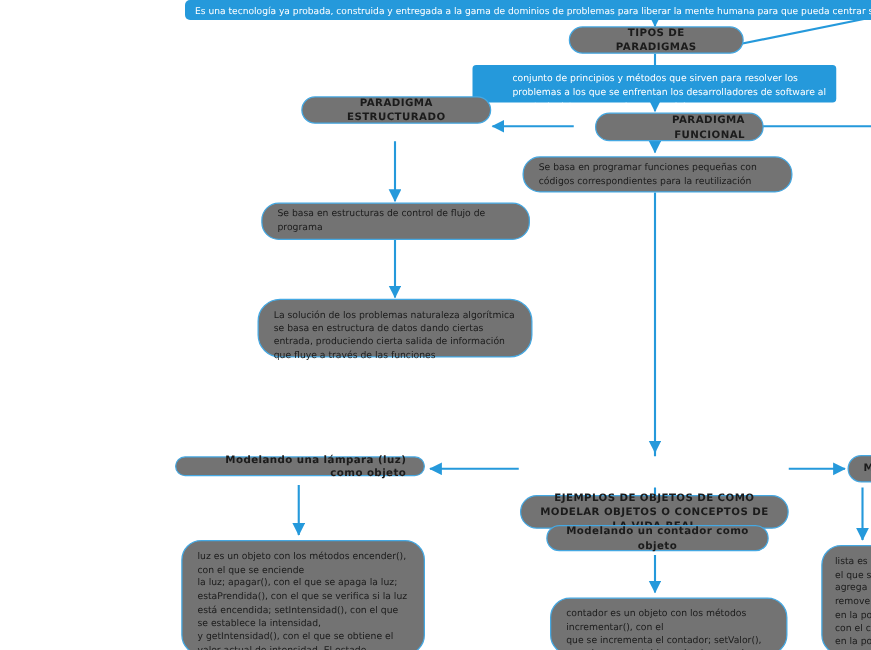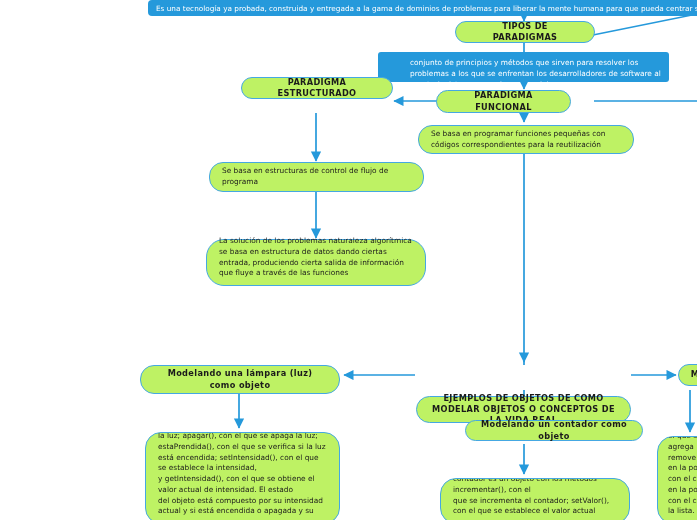--- a/index.html
+++ b/index.html
@@ -10,21 +10,21 @@
     font-family:"DejaVu Sans", sans-serif;
     overflow:hidden;
     position:relative;
   }
   #canvas{position:absolute;left:0;top:0;width:697px;height:520px;overflow:hidden;}
   svg.edges{position:absolute;left:0;top:0;width:697px;height:520px;pointer-events:none;}
 
   .node{
     position:absolute;
     box-sizing:border-box;
-    background:#bef264;
+    background:#737373;
     border:1.6px solid #45a8e2;
     border-radius:14px;
     color:#1b1b1b;
     display:flex;
     align-items:center;
   }
   .node .txt{display:block;width:100%;}
 
   
   .node.title{
@@ -35,21 +35,21 @@
     letter-spacing:0.35px;
     line-height:1.35;
     padding:3px 14px;
   }
   
   .node.desc{
     font-size:7.4px;
     line-height:1.45;
     padding:6px 10px 6px 12px;
     text-align:left;
-    align-items:flex-end;
+    align-items:flex-start;
     padding-top:7px;
   }
   .node.desc.vc{align-items:center;padding-top:6px;}
 
   
   .fillbox{
     position:absolute;
     box-sizing:border-box;
     background:#2599db;
     border:none;
@@ -120,21 +120,21 @@
   </svg>
 
   <div class="fillbox banner clip" style="left:148px;top:0px;width:556px;height:16px;">Es una tecnología ya probada, construida y entregada a la gama de dominios de problemas para liberar la mente humana para que pueda centrar sus energías creativ</div>
 
   <div class="node title" style="left:455px;top:21px;width:140px;height:22px;">
     <span class="txt">TIPOS DE PARADIGMAS</span>
   </div>
 
   <div class="fillbox" style="left:378px;top:52px;width:291px;height:30px;padding-left:32px;">conjunto de principios y métodos que sirven para resolver los problemas a los que se enfrentan los desarrolladores de software al construir sistemas grandes y complejos.</div>
 
-  <div class="node title" style="left:436px;top:90px;width:135px;height:23px;">
+  <div class="node title" style="left:476px;top:90px;width:135px;height:23px;text-align:right;">
     <span class="txt">PARADIGMA FUNCIONAL</span>
   </div>
 
   <div class="node title" style="left:241px;top:77px;width:152px;height:22px;">
     <span class="txt">PARADIGMA ESTRUCTURADO</span>
   </div>
 
   <div class="node desc vc" style="left:418px;top:125px;width:216px;height:29px;">
     <span class="txt">Se basa en programar funciones pequeñas con códigos correspondientes para la reutilización</span>
   </div>
@@ -144,25 +144,25 @@
   </div>
 
   <div class="node desc" style="left:206px;top:239px;width:220px;height:47px;border-radius:18px;">
     <span class="txt">La solución de los problemas naturaleza algorítmica se basa en estructura de datos dando ciertas entrada, produciendo cierta salida de información que fluye a través de las funciones</span>
   </div>
 
   <div class="node title" style="left:416px;top:362px;width:215px;height:27px;margin-top:34px;">
     <span class="txt">EJEMPLOS DE OBJETOS DE COMO MODELAR OBJETOS O CONCEPTOS DE LA VIDA REAL</span>
   </div>
 
-  <div class="node title" style="left:140px;top:365px;width:200px;height:29px;">
+  <div class="node title" style="left:140px;top:365px;width:200px;height:16px;text-align:right;">
     <span class="txt">Modelando una lámpara (luz) como objeto</span>
   </div>
 
-  <div class="node title" style="left:437px;top:420px;width:178px;height:21px;margin-left:28px;">
+  <div class="node title" style="left:437px;top:420px;width:178px;height:21px;">
     <span class="txt">Modelando un contador como objeto</span>
   </div>
 
   <div class="node title clip" style="left:678px;top:364px;width:40px;height:22px;justify-content:flex-start;padding-left:8px;">
     <span class="txt">M</span>
   </div>
 
   <div class="node desc clip" style="left:145px;top:432px;width:195px;height:92px;border-radius:16px;white-space:pre-line;">
     <span class="txt">luz es un objeto con los métodos encender(), con el que se enciende
 la luz; apagar(), con el que se apaga la luz; estaPrendida(), con el que se verifica si la luz está encendida; setIntensidad(), con el que se establece la intensidad,

